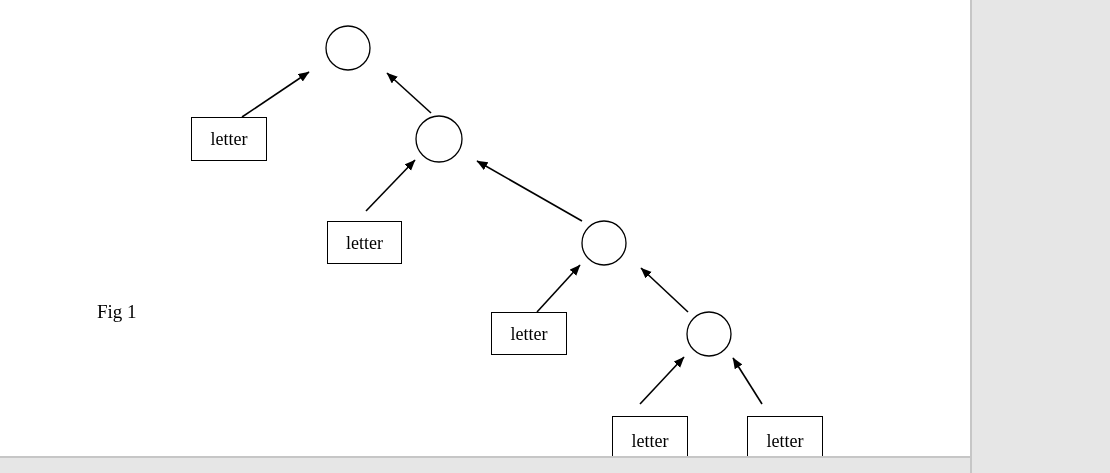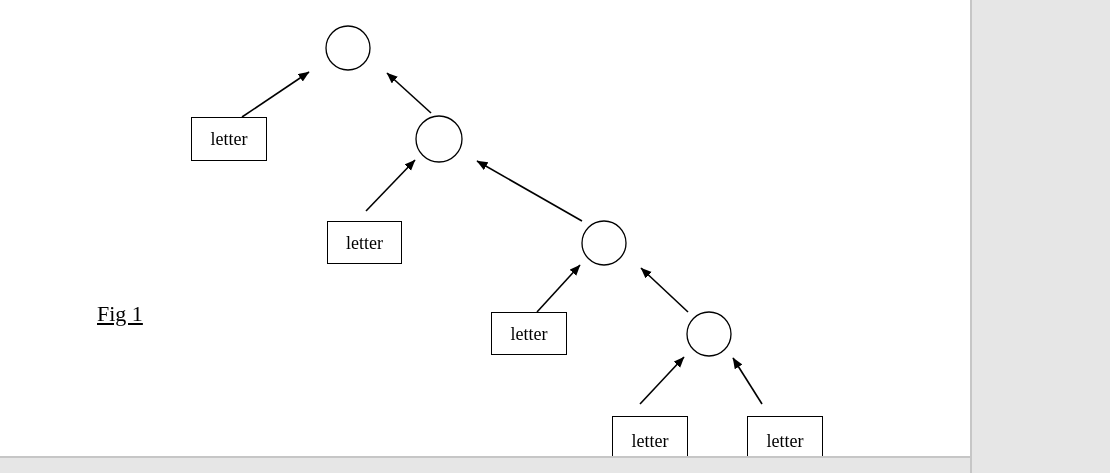--- a/index.html
+++ b/index.html
@@ -50,23 +50,22 @@
     line-height: 1;
   }
   .box1 { left: 191px; top: 117px; width: 76px; height: 44px; }
   .box2 { left: 327px; top: 221px; width: 75px; height: 43px; }
   .box3 { left: 491px; top: 312px; width: 76px; height: 43px; }
   .box4 { left: 612px; top: 416px; width: 76px; height: 50px; }
   .box5 { left: 747px; top: 416px; width: 76px; height: 50px; }
   .fig-caption {
     position: absolute;
     left: 97px; top: 301px;
-    font-size: 22px;
+    font-size: 19px;
     line-height: 1.15;
-    text-decoration: underline;
   }
 </style>
 </head>
 <body>
 
 <div class="page">
 
   <svg class="diagram" width="970" height="456" viewBox="0 0 970 456">
     <defs>
       <marker id="ah" markerUnits="userSpaceOnUse" markerWidth="14" markerHeight="12" refX="10.5" refY="4.5" orient="auto">

